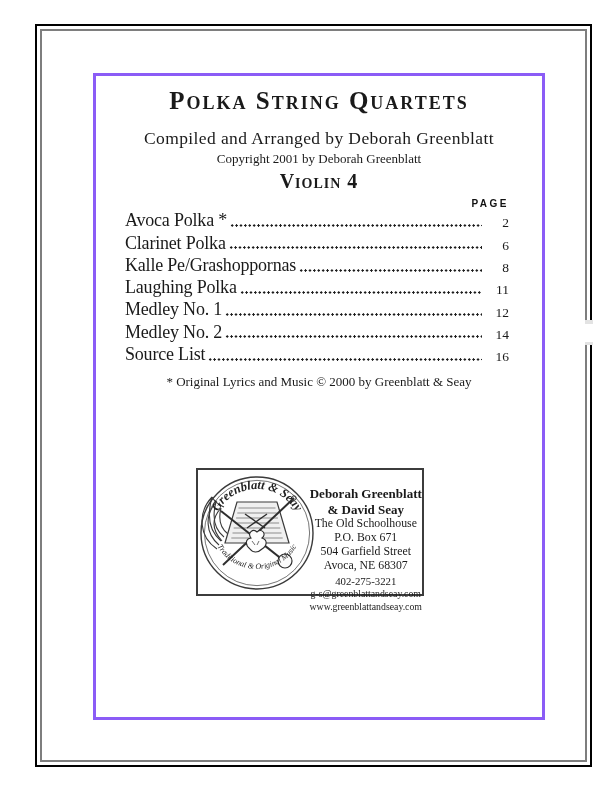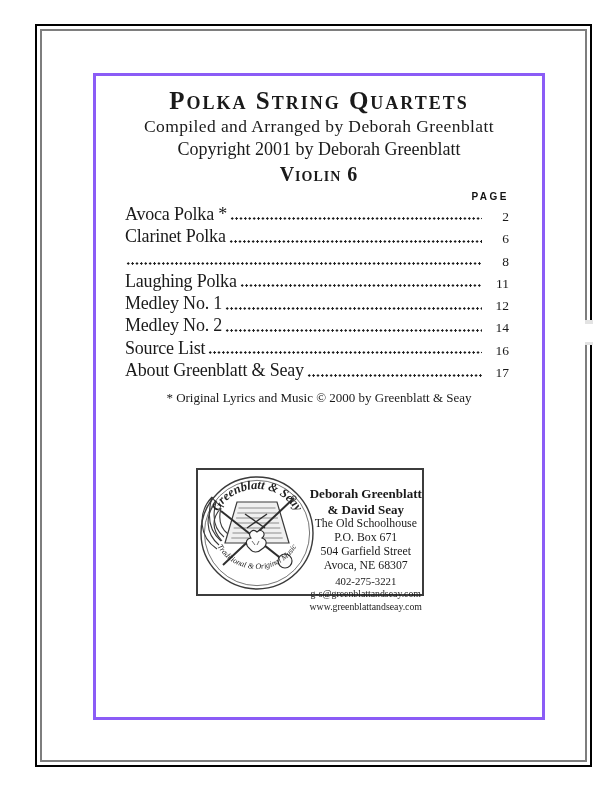--- a/index.html
+++ b/index.html
@@ -29,23 +29,23 @@
   .page-sheet{
     position:absolute;left:93px;top:73px;width:446px;height:641px;
     border:3px solid #8b5cf6;background:#fff;
   }
   .header{ text-align:center; margin-top:12px; }
   .title{
     font-size:25px;line-height:1.04;font-weight:bold;
     font-variant:small-caps;letter-spacing:2px;
   }
   .subtitle{
-    font-size:17.5px;line-height:1.05;margin-top:3px;letter-spacing:0.4px;
-  }
-  .copyright{ font-size:18px;line-height:1.1;margin-top:5px;text-align:center; }
+    font-size:17.5px;line-height:1.05;margin-top:15px;letter-spacing:0.4px;
+  }
+  .copyright{ font-size:13px;line-height:1.1;margin-top:5px;text-align:center; }
   .part{
     font-size:20px;line-height:1.05;margin-top:4px;font-weight:bold;
     font-variant:small-caps;letter-spacing:1px;
   }
   
   .toc-wrap{ padding:0 33px 0 29px; }
   .page-label{
     text-align:right;margin-top:6px;
     font-family:"Liberation Sans", sans-serif;font-weight:bold;
     font-size:10px;letter-spacing:2.5px;color:#111;
@@ -90,37 +90,38 @@
   <div class="frame-inner"></div>
 </div>
 <div class="border-gap"></div>
 
 <div class="page-sheet">
 
   <div class="header">
     <div class="title">Polka String Quartets</div>
     <div class="subtitle">Compiled and Arranged by Deborah Greenblatt</div>
     <div class="copyright">Copyright 2001 by Deborah Greenblatt</div>
-    <div class="part">Violin 6</div>
+    <div class="part">Violin 4</div>
   </div>
 
   <div class="toc-wrap">
     <div class="page-label">PAGE</div>
 
     <div class="toc-row">
       <span class="toc-title">Avoca Polka *</span>
       <span class="leader"></span>
       <span class="toc-page">2</span>
     </div>
     <div class="toc-row">
       <span class="toc-title">Clarinet Polka</span>
       <span class="leader"></span>
       <span class="toc-page">6</span>
     </div>
     <div class="toc-row">
+      <span class="toc-title">Kalle Pe/Grashoppornas</span>
       <span class="leader"></span>
       <span class="toc-page">8</span>
     </div>
     <div class="toc-row">
       <span class="toc-title">Laughing Polka</span>
       <span class="leader"></span>
       <span class="toc-page">11</span>
     </div>
     <div class="toc-row">
       <span class="toc-title">Medley No. 1</span>
@@ -129,25 +130,20 @@
     </div>
     <div class="toc-row">
       <span class="toc-title">Medley No. 2</span>
       <span class="leader"></span>
       <span class="toc-page">14</span>
     </div>
     <div class="toc-row">
       <span class="toc-title">Source List</span>
       <span class="leader"></span>
       <span class="toc-page">16</span>
-    </div>
-    <div class="toc-row">
-      <span class="toc-title">About Greenblatt &amp; Seay</span>
-      <span class="leader"></span>
-      <span class="toc-page">17</span>
     </div>
   </div>
 
   <div class="footnote">* Original Lyrics and Music © 2000 by Greenblatt &amp; Seay</div>
 
   <div class="contact-card">
     <div class="logo-wrap">
       <svg width="124" height="124" viewBox="0 0 124 124">
         <defs>
           <path id="arcTop" d="M 17.7,70.8 A 45,45 0 1 1 106.3,70.8"></path>

